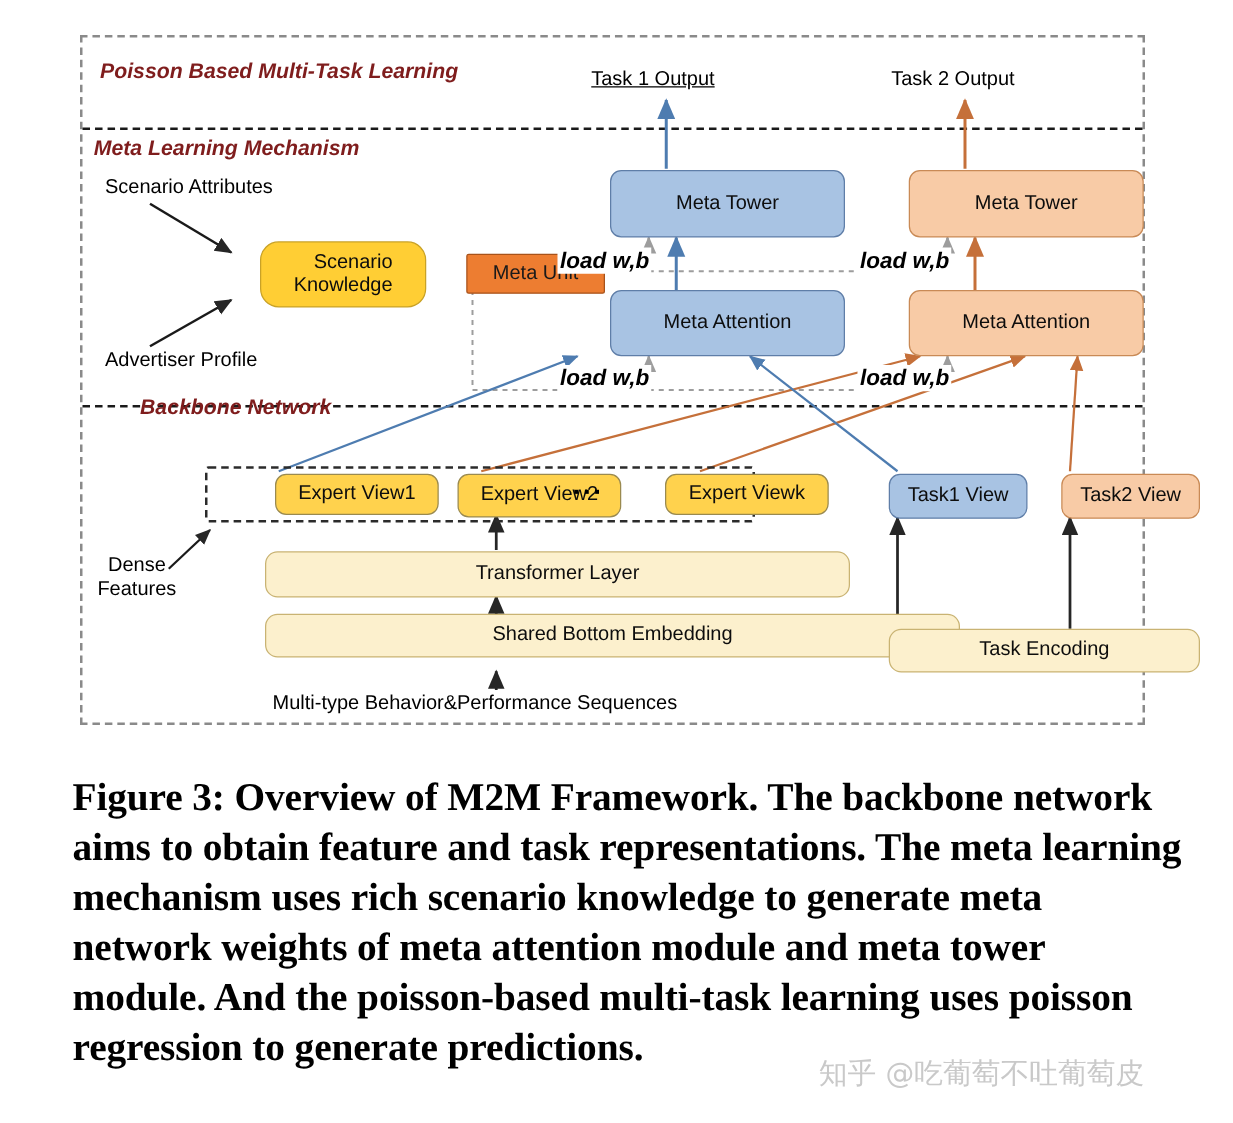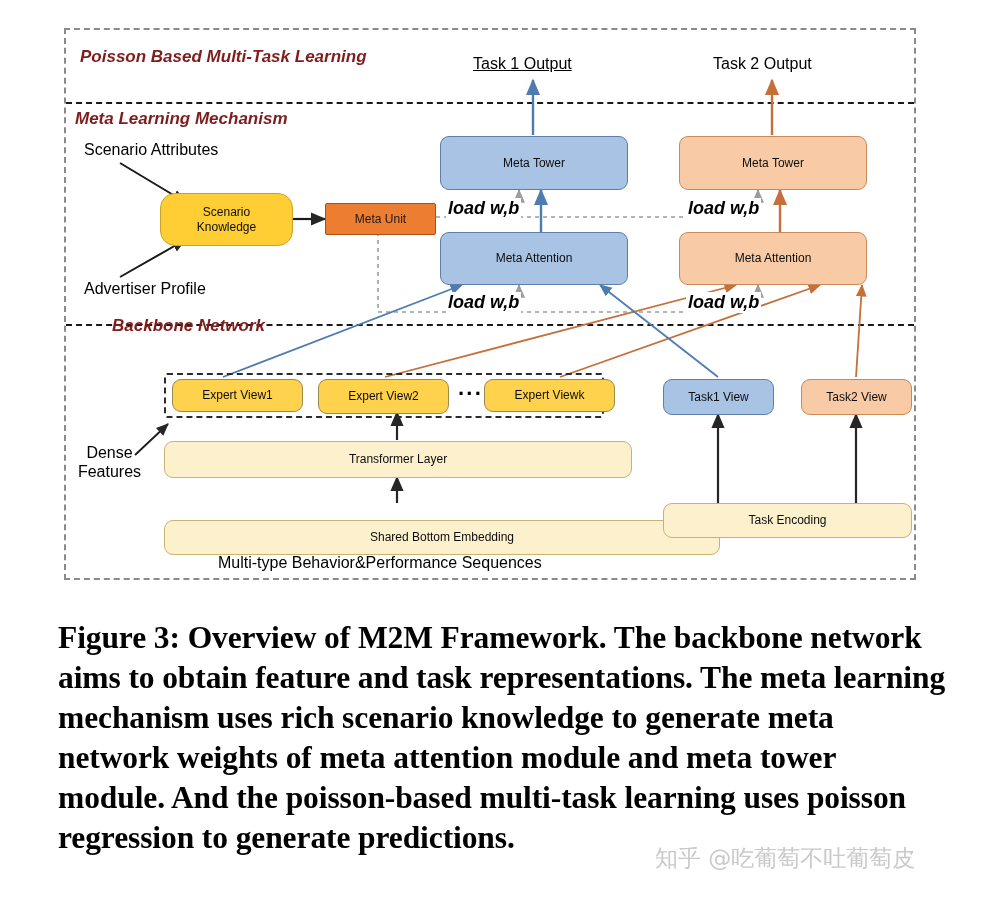--- a/index.html
+++ b/index.html
@@ -37,34 +37,35 @@
     color: #7f1d1d;
     white-space: nowrap;
   }
 
   
   .node {
     position: absolute;
     display: flex;
     align-items: center;
     justify-content: center;
-    text-align: center;
-    font-size: 12px;
+    text-align: right;
+    font-size: 16px;
     color: #0d0d0d;
     line-height: 1.18;
     border: 1px solid #9a8a50;
     border-radius: 9px;
     background: #ffd24d;
     padding: 2px 4px;
     white-space: pre-line;
+    margin-left: 48px;
   }
   .node.blue   { background:#a8c3e3; border-color:#5f7ea8; }
   .node.peach  { background:#f8cba6; border-color:#c98a56; }
   .node.gold   { background:#ffce34; border-color:#c9a227; }
-  .node.cream  { background:#fcf0cd; border-color:#c9b373; }
+  .node.cream  { background:#fcf0cd; border-color:#c9b373;border-radius:10px; }
   .node.orange { background:#ed7d31; border-color:#a8521a; border-radius:2px; }
 
   .dashed-group {
     position:absolute;
     border: 2px dashed #2b2b2b;
     border-radius: 3px;
     background: transparent;
   }
 
   .plain-label {
@@ -215,21 +216,21 @@
     <div class="dashed-group" style="left:164px; top:373px; width:440px; height:45px;"></div>
     <div class="node" style="left:172px; top:379px; width:131px; height:33px;">Expert View1</div>
     <div class="node" style="left:318px; top:379px; width:131px; height:35px;">Expert View2</div>
     <div class="ellipsis-dots" style="left:458px; top:381px;">···</div>
     <div class="node" style="left:484px; top:379px; width:131px; height:33px;">Expert Viewk</div>
 
     <div class="node blue" style="left:663px; top:379px; width:111px; height:36px;">Task1 View</div>
     <div class="node peach" style="left:801px; top:379px; width:111px; height:36px;">Task2 View</div>
 
     <div class="node cream" style="left:164px; top:441px; width:468px; height:37px;">Transformer Layer</div>
-    <div class="node cream" style="left:164px; top:520px; width:556px; height:35px;">Shared Bottom Embedding</div>
+    <div class="node cream" style="left:164px; top:491px; width:556px; height:35px;">Shared Bottom Embedding</div>
     <div class="node cream" style="left:663px; top:503px; width:249px; height:35px;">Task Encoding</div>
 
     <div class="plain-label two-line" style="left:72px; top:443px; width:75px;">Dense
 Features</div>
 
     <div class="plain-label" style="left:218px; top:554px;">Multi-type Behavior&amp;Performance Sequences</div>
   </div>
 
   <div id="caption">Figure 3: Overview of M2M Framework. The backbone network aims to obtain feature and task representations. The meta learning mechanism uses rich scenario knowledge to generate meta network weights of meta attention module and meta tower module. And the poisson-based multi-task learning uses poisson regression to generate predictions.</div>
 

